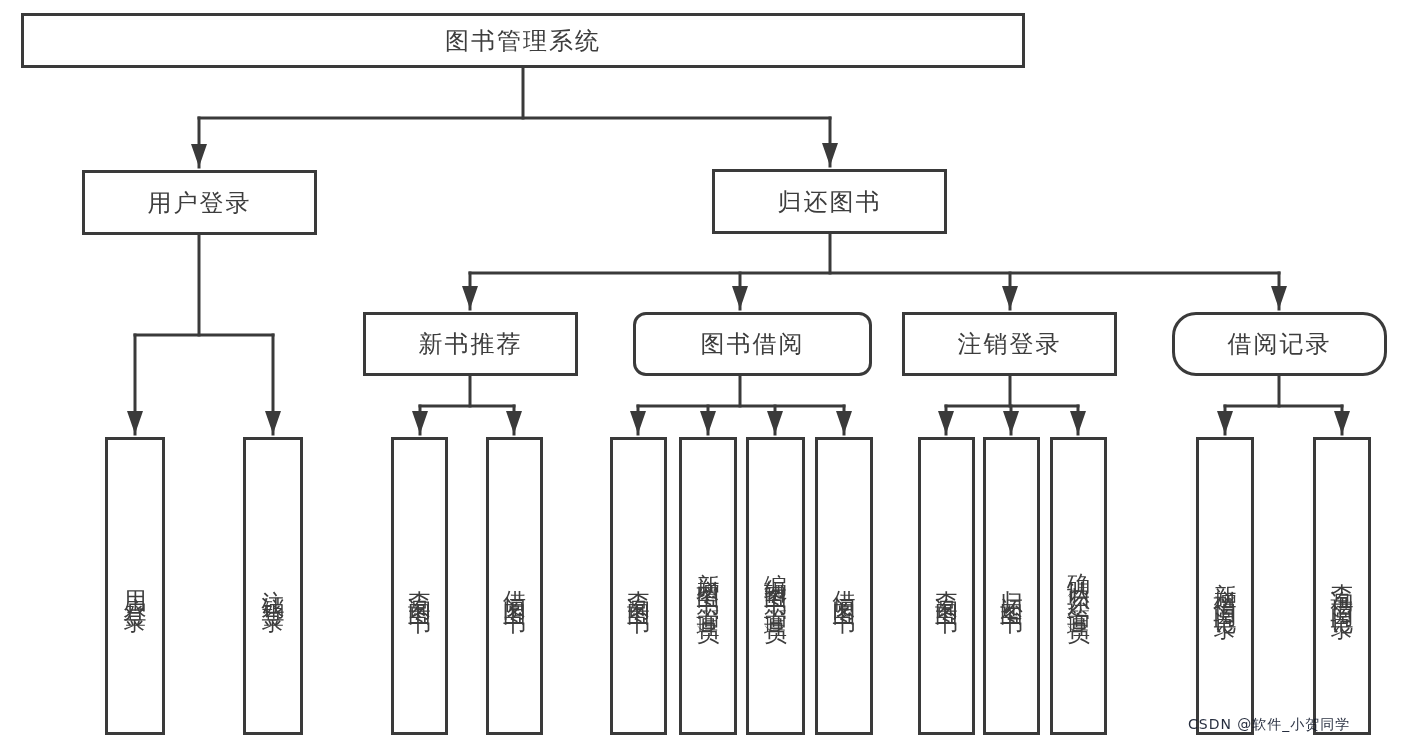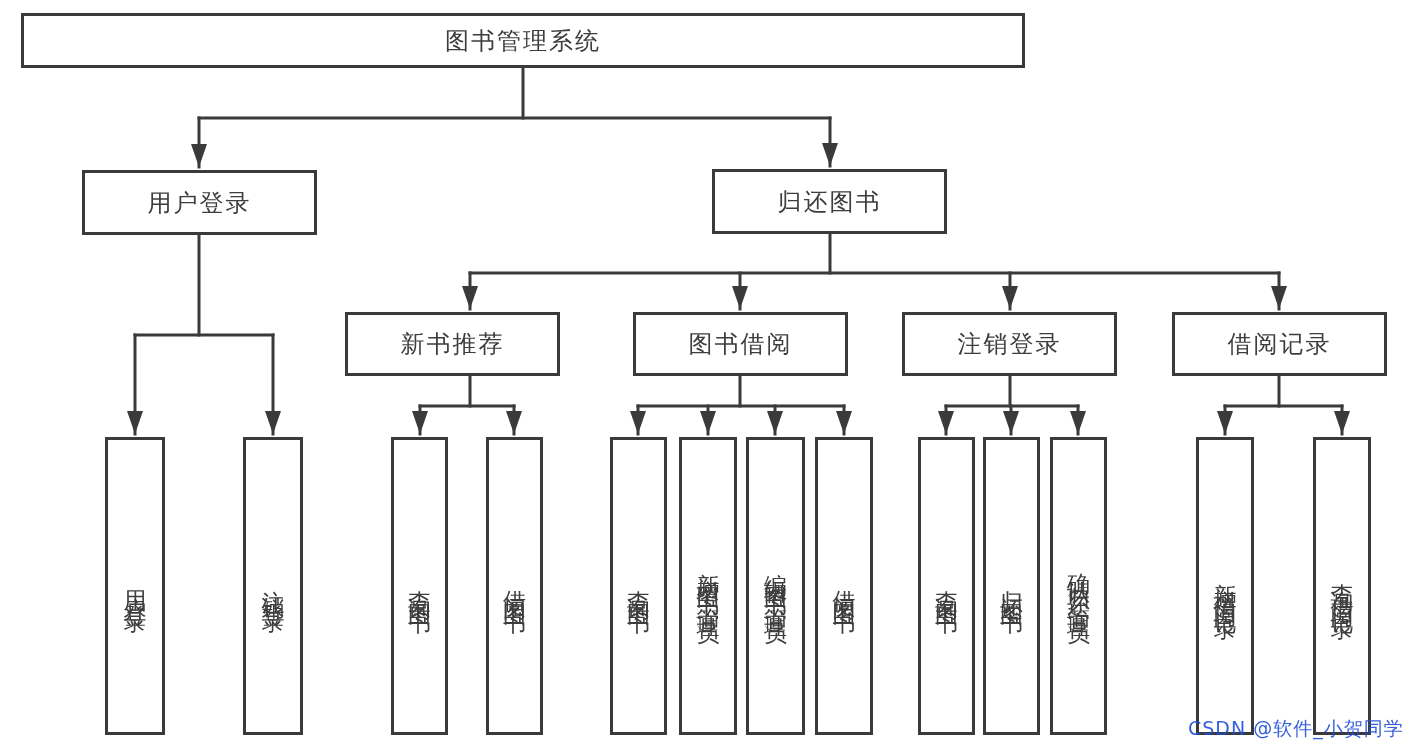--- a/index.html
+++ b/index.html
@@ -51,22 +51,22 @@
     writing-mode: vertical-rl;
     text-orientation: mixed;
     letter-spacing: 7px;
     line-height: 1;
     white-space: nowrap;
   }
   .watermark {
     position: absolute;
     left: 1188px;
     top: 716px;
-    color: #1d4ed8;
-    font-size: 19px;
+    color: #0f172a;
+    font-size: 14px;
     letter-spacing: 1px;
     z-index: 3;
     white-space: nowrap;
     opacity: 0.9;
   }
 </style>
 </head>
 <body>
 
 <div id="canvas">
@@ -119,24 +119,24 @@
       <line x1="1225" y1="406" x2="1225" y2="434" marker-end="url(#arrow)"></line>
       <line x1="1342" y1="406" x2="1342" y2="434" marker-end="url(#arrow)"></line>
     </g>
   </svg>
 
   <div class="hbox" style="left:21px; top:13px; width:1004px; height:55px;">图书管理系统</div>
 
   <div class="hbox" style="left:82px; top:170px; width:235px; height:65px;">用户登录</div>
   <div class="hbox" style="left:712px; top:169px; width:235px; height:65px;">归还图书</div>
 
-  <div class="hbox" style="left:345px; top:312px; width:215px; height:64px;">新书推荐</div>
-  <div class="hbox" style="left:633px; top:312px; width:215px; height:64px;">图书借阅</div>
+  <div class="hbox" style="left:363px; top:312px; width:215px; height:64px;">新书推荐</div>
+  <div class="hbox" style="left:633px; top:312px; width:239px; height:64px;border-radius:13px;">图书借阅</div>
   <div class="hbox" style="left:902px; top:312px; width:215px; height:64px;">注销登录</div>
-  <div class="hbox" style="left:1172px; top:312px; width:215px; height:64px;">借阅记录</div>
+  <div class="hbox" style="left:1172px; top:312px; width:215px; height:64px;border-radius:24px;">借阅记录</div>
 
   <div class="vbox" style="left:105px; top:437px; width:60px; height:298px;">
     <span>用户登录</span>
   </div>
   <div class="vbox" style="left:243px; top:437px; width:60px; height:298px;">
     <span>注销登录</span>
   </div>
 
   <div class="vbox" style="left:391px; top:437px; width:57px; height:298px;">
     <span>查询图书</span>

